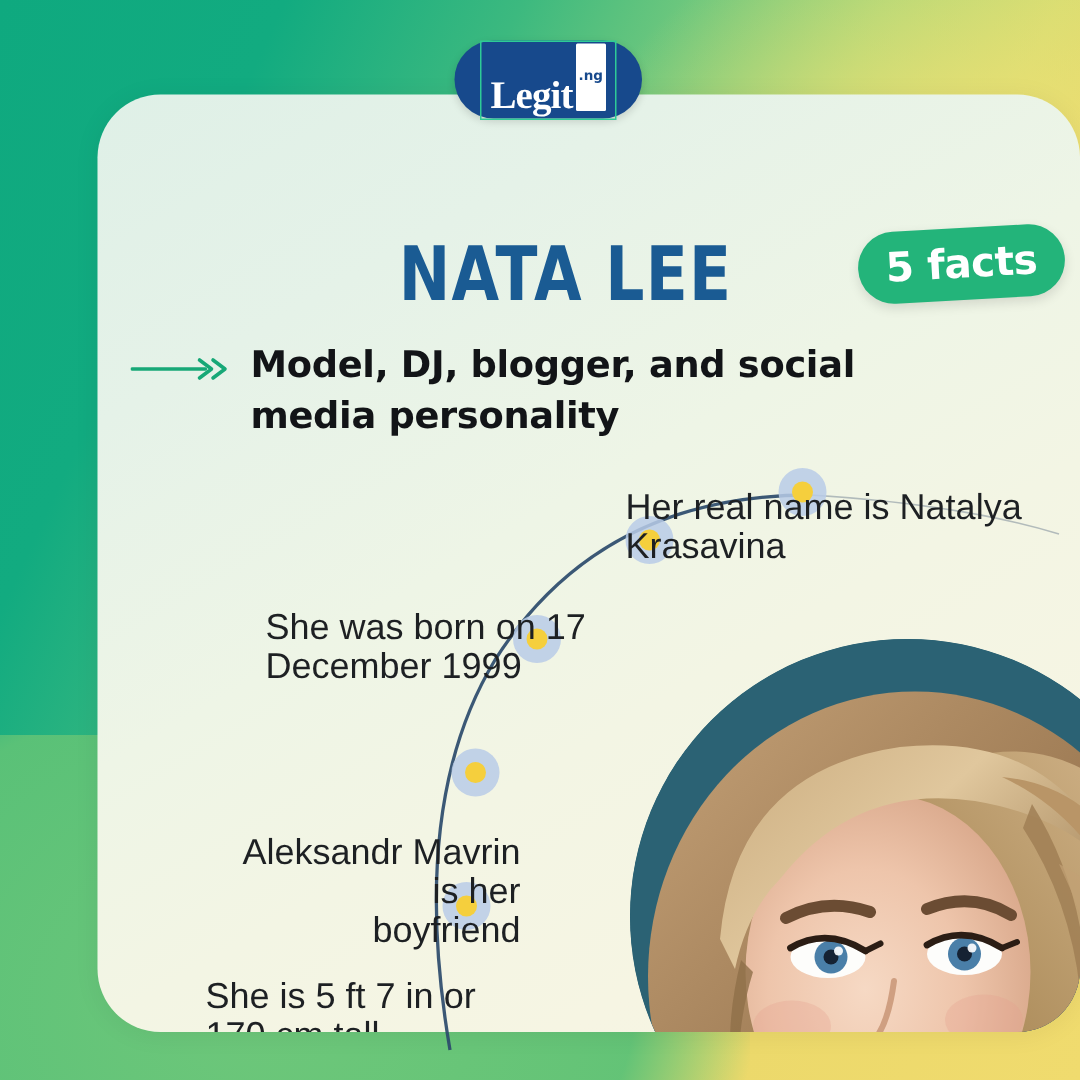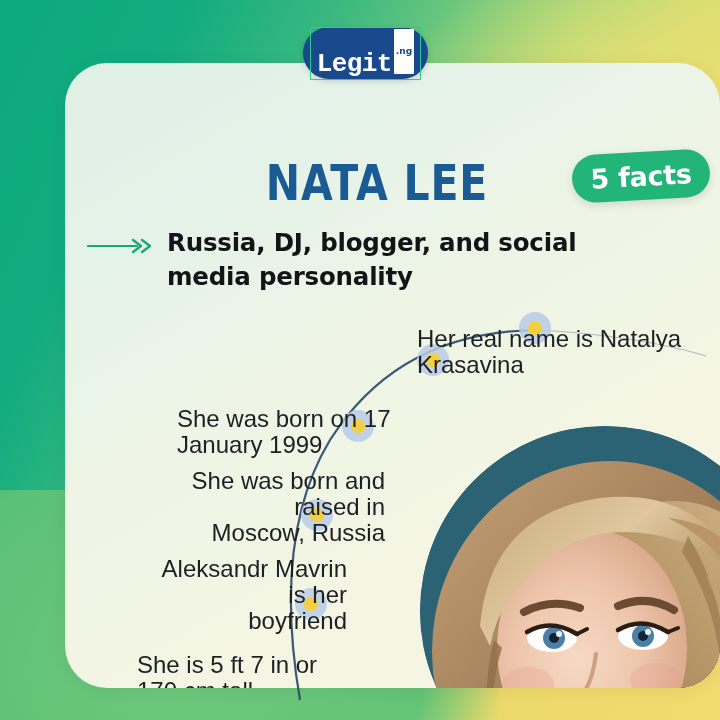--- a/index.html
+++ b/index.html
@@ -90,21 +90,21 @@
     display: flex;
     align-items: flex-end;
     gap: 2px;
   }
   #logo-word {
     color: #ffffff;
     font-weight: bold;
     font-size: 26px;
     letter-spacing: -0.6px;
     line-height: 26px;
-    font-family: Liberation Mono, monospace;
+    font-family: Liberation Serif, serif;
   }
   #logo-tld {
     background: #ffffff;
     color: #17498c;
     font-size: 9px;
     font-weight: bold;
     line-height: 9px;
     padding: 18px 2px;
     border-radius: 1px;
     margin-bottom: 3px;
@@ -228,21 +228,21 @@
     <div id="headline">NATA LEE</div>
 
     <div id="subtitle-row">
       <span id="arrow-icon">
         <svg width="68" height="16" viewBox="0 0 68 16">
           <line x1="1" y1="8" x2="50" y2="8" stroke="#17a877" stroke-width="2.2" stroke-linecap="round"></line>
           <polyline points="46,2 54,8 46,14" fill="none" stroke="#17a877" stroke-width="2.4" stroke-linecap="round" stroke-linejoin="round"></polyline>
           <polyline points="55,2 63,8 55,14" fill="none" stroke="#17a877" stroke-width="2.4" stroke-linecap="round" stroke-linejoin="round"></polyline>
         </svg>
       </span>
-      <span id="subtitle-text">Russia, DJ, blogger, and social media personality</span>
+      <span id="subtitle-text">Model, DJ, blogger, and social media personality</span>
     </div>
 
     <div id="portrait">
       <svg id="portrait-photo" viewBox="0 0 370 370">
         <defs>
           <radialGradient id="skin" cx="42%" cy="55%" r="62%">
             <stop offset="0%" stop-color="#f6d9c4"></stop>
             <stop offset="55%" stop-color="#eec5ab"></stop>
             <stop offset="100%" stop-color="#d9a88b"></stop>
           </radialGradient>
@@ -311,23 +311,21 @@
           <path d="M268,110 Q318,190 300,300 Q310,200 262,126 Z" fill="#a07f55" opacity=".85"></path>
           <path d="M74,214 Q52,300 96,370 Q58,300 82,222 Z" fill="#8f6f49" opacity=".8"></path>
           <path d="M286,150 Q330,240 312,350 Q340,250 300,158 Z" fill="#c2a175" opacity=".7"></path>
 
           <circle cx="300" cy="330" r="10" fill="#e6d7a8" opacity=".9"></circle>
         </g>
       </svg>
     </div>
 
     <div class="fact-text" id="fact-0">Her real name is Natalya Krasavina</div>
-    <div class="fact-text" id="fact-1">She was born on 17 January 1999</div>
-    <div class="fact-text align-right" id="fact-2">She was born and raised in
-Moscow, Russia</div>
+    <div class="fact-text" id="fact-1">She was born on 17 December 1999</div>
     <div class="fact-text align-right" id="fact-3">Aleksandr Mavrin is her
 boyfriend</div>
     <div class="fact-text" id="fact-4">She is 5 ft 7 in or 170 cm tall</div>
   </div>
 
   <svg id="arc-layer" viewBox="0 0 720 720">
 
     <path d="M540,330 Q640,336 706,356" fill="none" stroke="#7c8a99" stroke-width="1.1" opacity=".55"></path>
 
     <path d="M540,330 Q400,330 330,440 Q272,536 300,700" fill="none" stroke="#2b4a6b" stroke-width="2.2" opacity=".92"></path>

